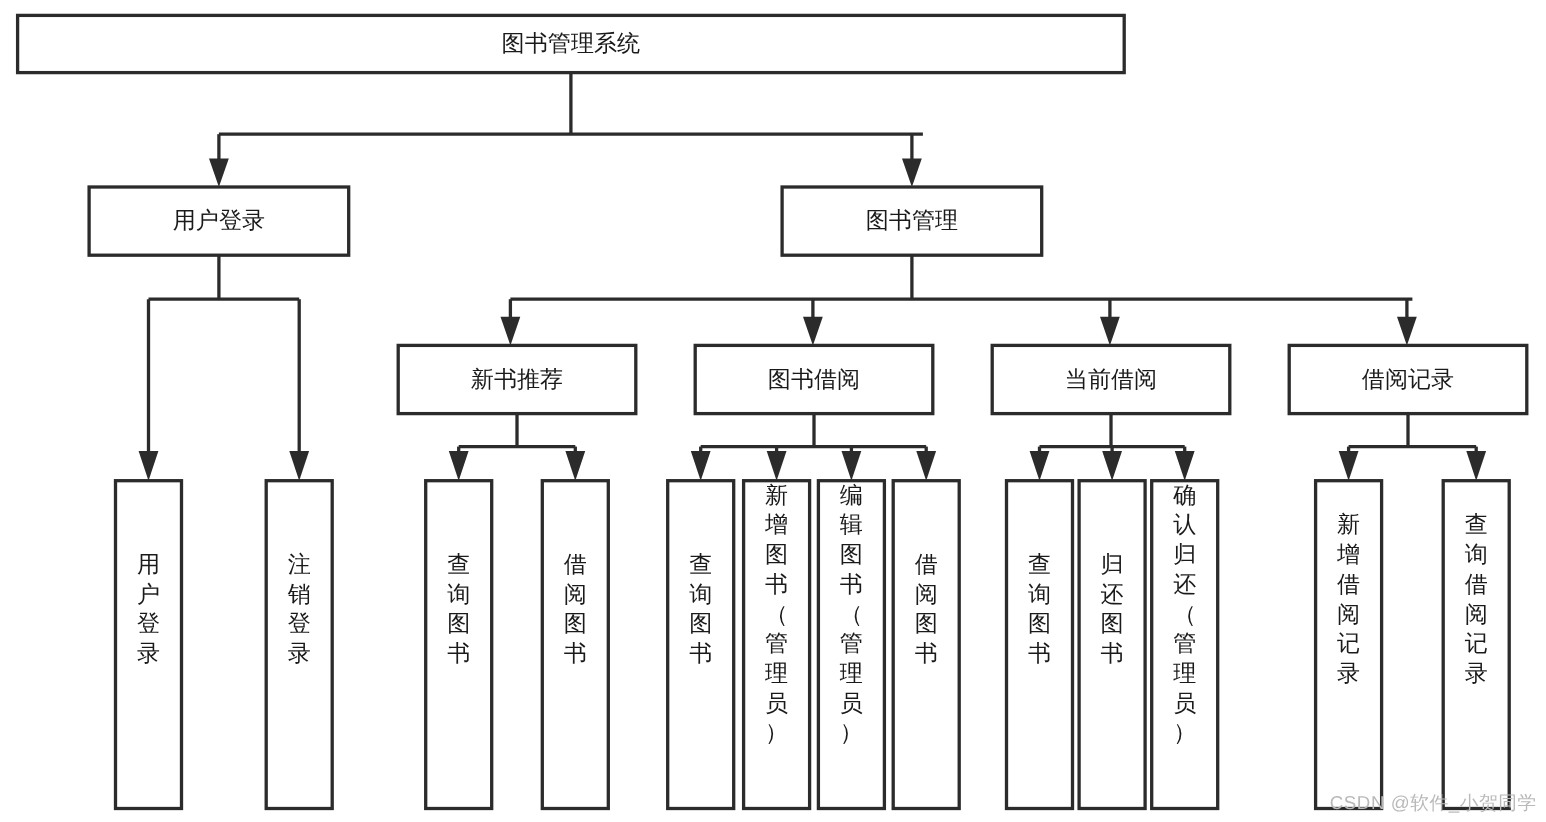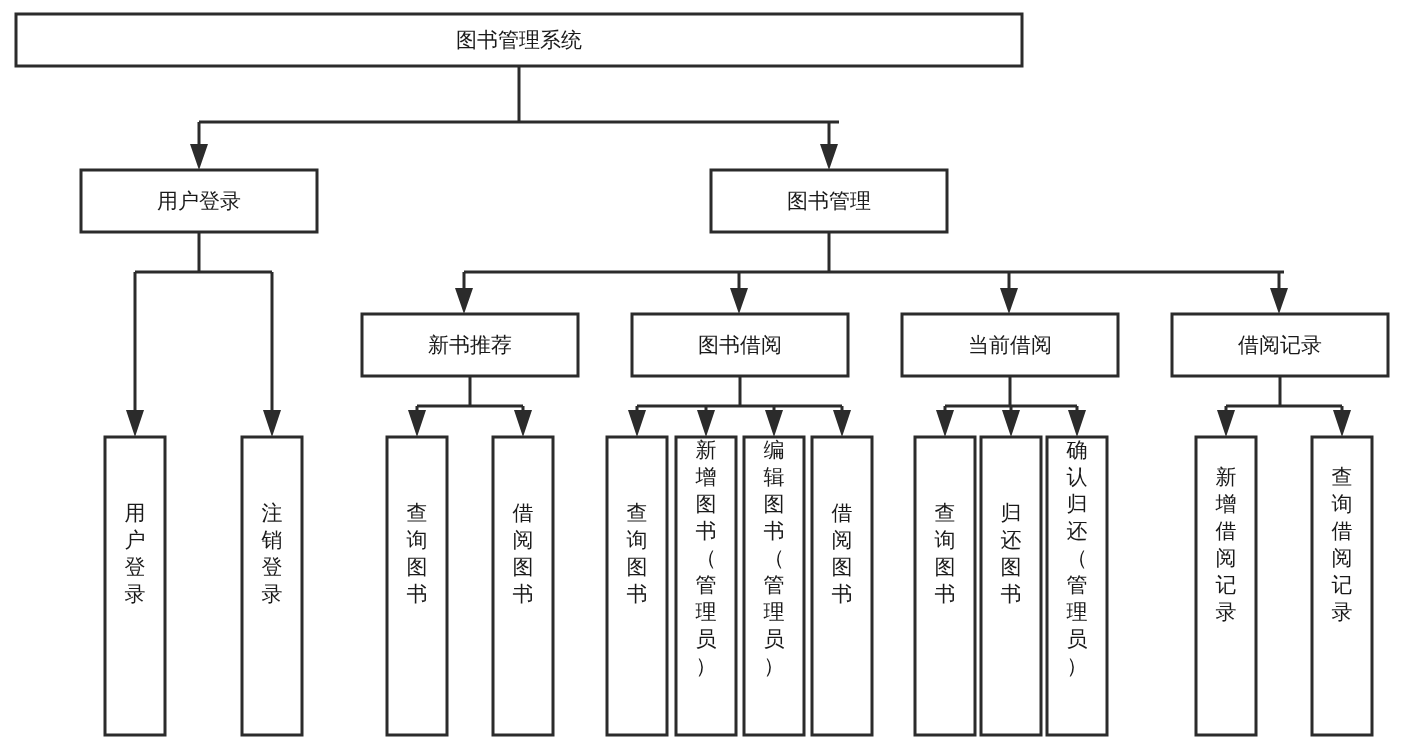--- a/index.html
+++ b/index.html
@@ -231,13 +231,14 @@
       <text class="node-label-v" x="1226" y="484"><tspan x="1226" y="484">新</tspan><tspan x="1226" y="511">增</tspan><tspan x="1226" y="538">借</tspan><tspan x="1226" y="565">阅</tspan><tspan x="1226" y="592">记</tspan><tspan x="1226" y="619">录</tspan></text>
     </g>
 
     <g>
       <rect class="node-rect" x="1312" y="437" width="60" height="298"></rect>
       <text class="node-label-v" x="1342" y="484"><tspan x="1342" y="484">查</tspan><tspan x="1342" y="511">询</tspan><tspan x="1342" y="538">借</tspan><tspan x="1342" y="565">阅</tspan><tspan x="1342" y="592">记</tspan><tspan x="1342" y="619">录</tspan></text>
     </g>
 
   </svg>
 
+  <div class="watermark">CSDN @软件_小贺同学</div>
 </div>
 
 </body></html>

